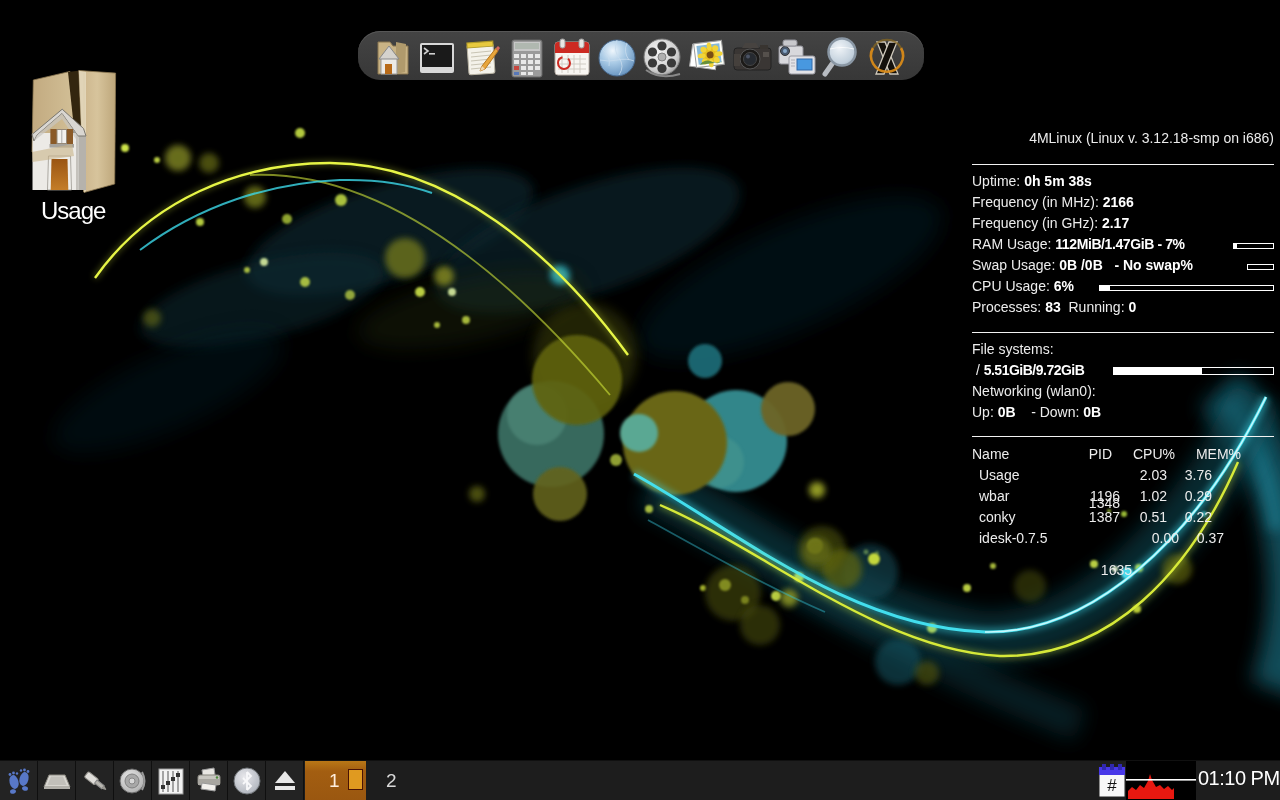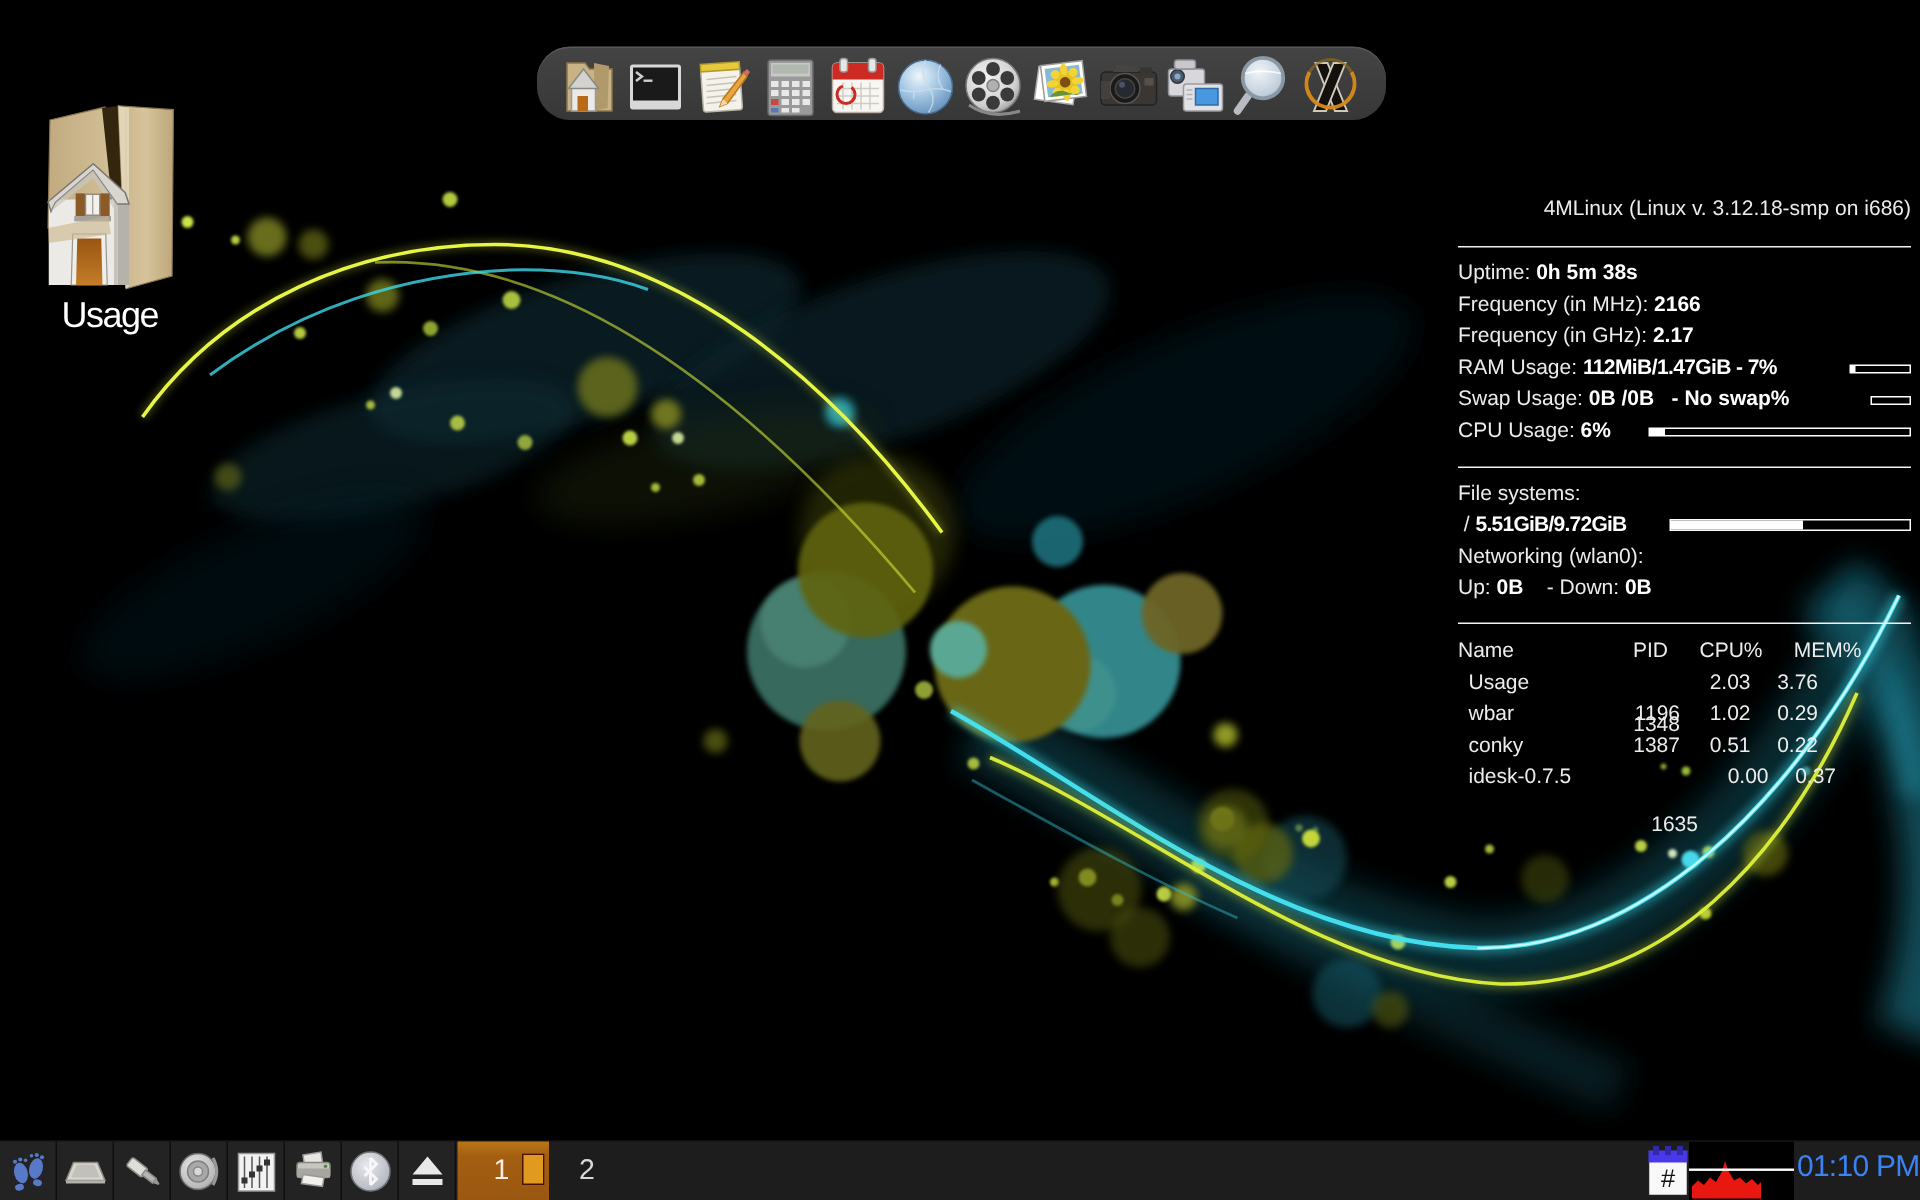--- a/index.html
+++ b/index.html
@@ -23,21 +23,21 @@
   .pa{position:absolute;top:0;}
   .par{position:absolute;top:0;}
   
   #taskbar{position:absolute;left:0;top:760px;width:1280px;height:40px;background:#1d1d1d;border-top:1px solid #101010;}
   .tcell{position:absolute;top:0;width:37px;height:40px;background:#232323;border-right:1px solid #0f0f0f;}
   .tic{position:absolute;left:4px;top:5px;width:30px;height:30px;}
   #ws1{position:absolute;left:305px;top:0;width:61px;height:40px;background:linear-gradient(#b97716,#a35e11 25%,#9a5710);}
   #ws1 .n{position:absolute;left:24px;top:9px;color:#ffeedd;font-size:19px;}
   #ws1 .w{position:absolute;left:43px;top:8px;width:13px;height:19px;background:#e09a20;border:1px solid #4a1205;}
   #ws2{position:absolute;left:386px;top:9px;color:#d8d8d8;font-size:19px;}
-    #clock{position:absolute;left:1198px;top:7px;color:#3b82f6;font-size:20px;letter-spacing:-0.5px;line-height:20px;white-space:nowrap;}
+    #clock{position:absolute;left:1198px;top:7px;color:#ffffff;font-size:20px;letter-spacing:-0.5px;line-height:20px;white-space:nowrap;}
 </style>
 </head>
 <body>
 
 <svg id="bg" width="1280" height="800" viewBox="0 0 1280 800">
   <defs>
     <filter id="b2" x="-60%" y="-60%" width="220%" height="220%">
         <feGaussianBlur stdDeviation="1.8"></feGaussianBlur>
       </filter>
     <filter id="b3" x="-60%" y="-60%" width="220%" height="220%">
@@ -386,20 +386,21 @@
   <div class="crow">Uptime: <b>0h 5m 38s</b></div>
   <div class="crow">Frequency (in MHz): <b>2166</b></div>
   <div class="crow">Frequency (in GHz): <b>2.17</b></div>
   <div class="crow">RAM Usage: <b style="letter-spacing:-0.4px">112MiB/1.47GiB - 7%</b><span class="cbar" style="width:39px;top:9px;">
         <span class="fill" style="width:3px;"></span>
       </span></div>
   <div class="crow">Swap Usage: <b>0B /0B&nbsp;&nbsp; - No swap%</b><span class="cbar" style="width:25px;top:9px;"></span></div>
   <div class="crow">CPU Usage: <b>6%</b><span class="cbar" style="width:173px;top:9px;">
         <span class="fill" style="width:10px;"></span>
       </span></div>
+  <div class="crow">Processes: <b>83</b>&nbsp; Running: <b>0</b></div>
   <div style="height:21px;position:relative;">
       <hr class="chr" style="position:absolute;left:0;right:0;top:14px;">
     </div>
   <div class="crow">File systems:</div>
   <div class="crow">&nbsp;/ <b style="letter-spacing:-0.5px">5.51GiB/9.72GiB</b><span class="cbar" style="width:159px;top:7px;height:6px;">
         <span class="fill" style="width:88px;"></span>
       </span></div>
   <div class="crow">Networking (wlan0):</div>
   <div class="crow">Up: <b>0B</b>&nbsp;&nbsp;&nbsp; - Down: <b>0B</b></div>
   <div style="height:21px;position:relative;">

